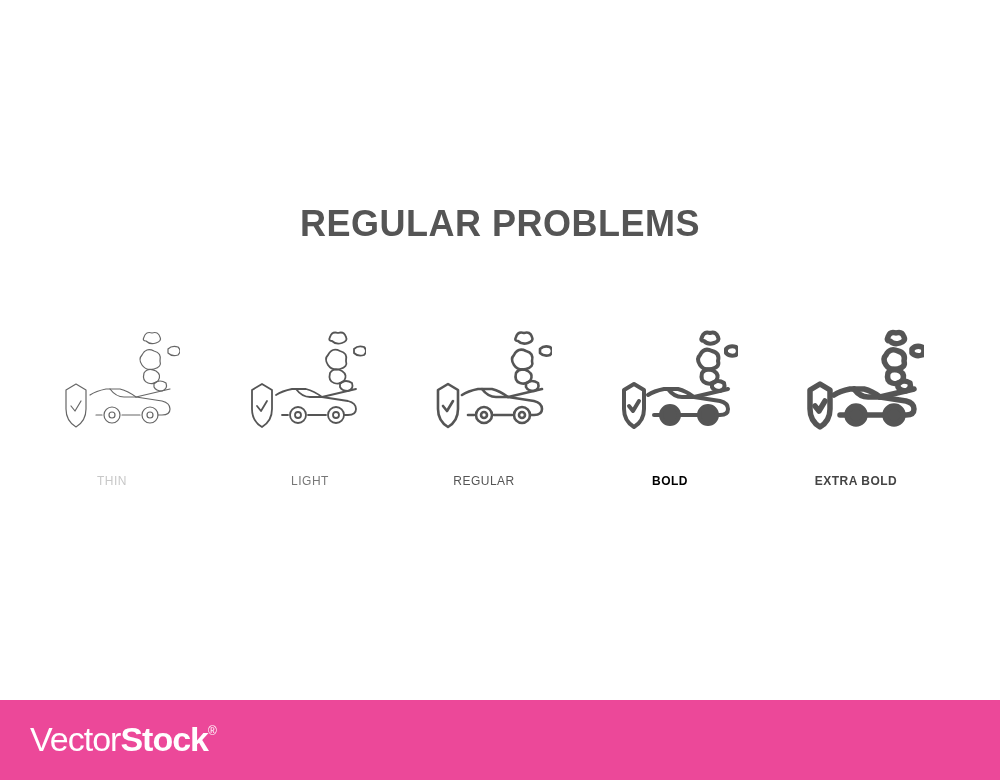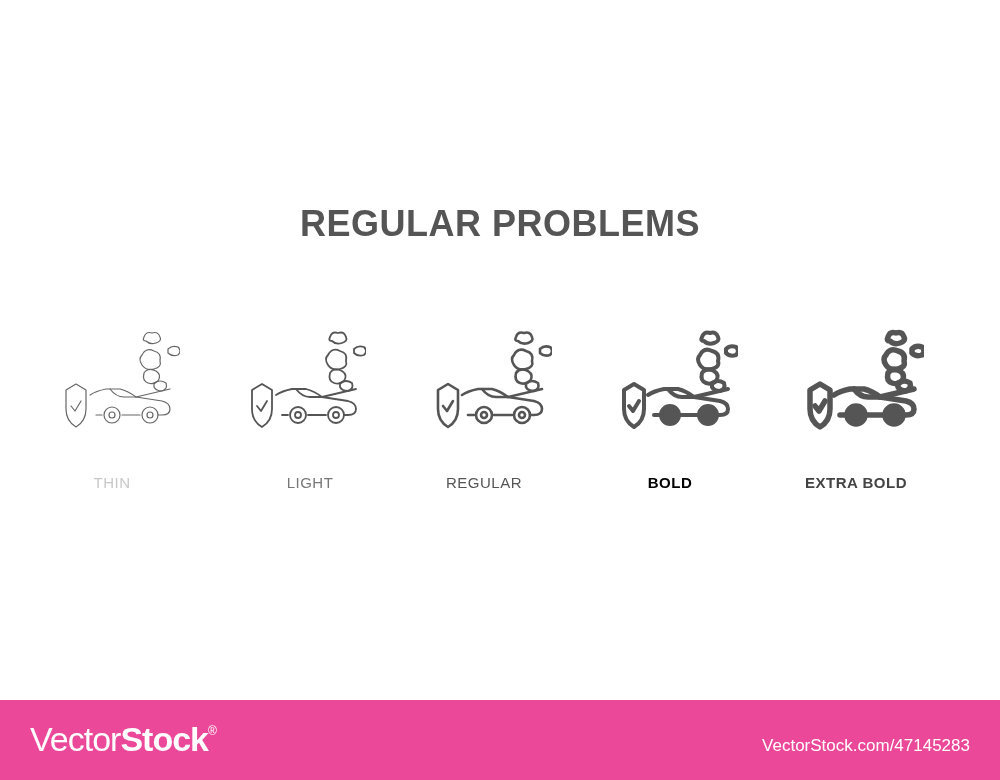--- a/index.html
+++ b/index.html
@@ -1,19 +1,19 @@
 <!DOCTYPE html>
 <html><head>
 <meta charset="utf-8">
 <style>
   html, body { margin:0; padding:0; }
   body { width:1000px; height:780px; background:#ffffff; position:relative; overflow:hidden; font-family:"Liberation Sans", sans-serif; }
   .title { position:absolute; top:203px; left:0; width:1000px; text-align:center; font-size:36px; font-weight:bold; color:#555555; letter-spacing:0.5px; }
   .icon { position:absolute; top:325px; width:130px; height:110px; }
-  .label { position:absolute; top:474px; width:180px; text-align:center; font-size:15px; letter-spacing:0.5px; }
+  .label { position:absolute; top:474px; width:180px; text-align:center; font-size:12px; letter-spacing:0.5px; }
   .footer { position:absolute; left:0; top:700px; width:1000px; height:80px; background:#ec4899; }
   .logo { position:absolute; left:30px; top:20px; color:#ffffff; font-size:34px; letter-spacing:-1px; }
   .logo .light { font-weight:normal; }
   .logo .bold { font-weight:bold; }
   .logo sup { font-size:12px; vertical-align:top; position:relative; top:4px; }
   .ref { position:absolute; right:30px; top:36px; color:#ffffff; font-size:17px; }
 </style>
 </head>
 <body>
 
@@ -145,14 +145,13 @@
       <path d="M104 58 Q110 54 116 58 Q118 64 112 66 Q106 66 104 62 Z"></path>
     </g>
   </svg></div>
     <div class="label" style="left: 766px; color: rgb(68, 68, 68); font-weight: bold; text-align: center;">EXTRA BOLD</div>
   </div>
 
 <div class="footer">
   <div class="logo">
     <span class="light">Vector</span><span class="bold">Stock</span><sup>®</sup>
   </div>
-  <div class="ref">VectorStock.com/47145283</div>
 </div>
 
 </body></html>

